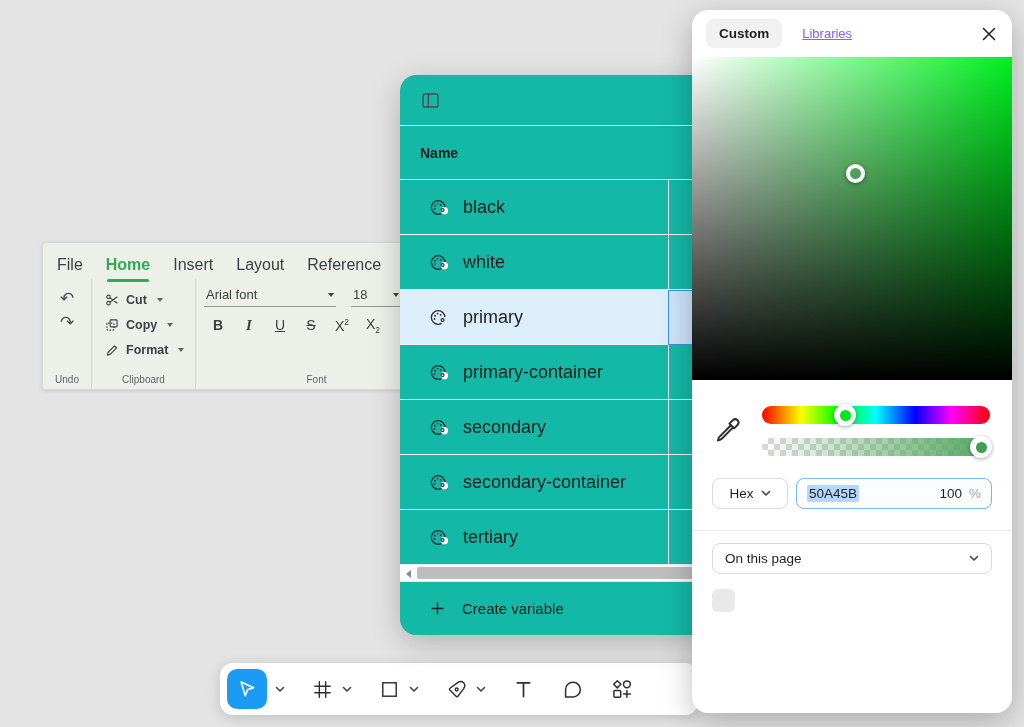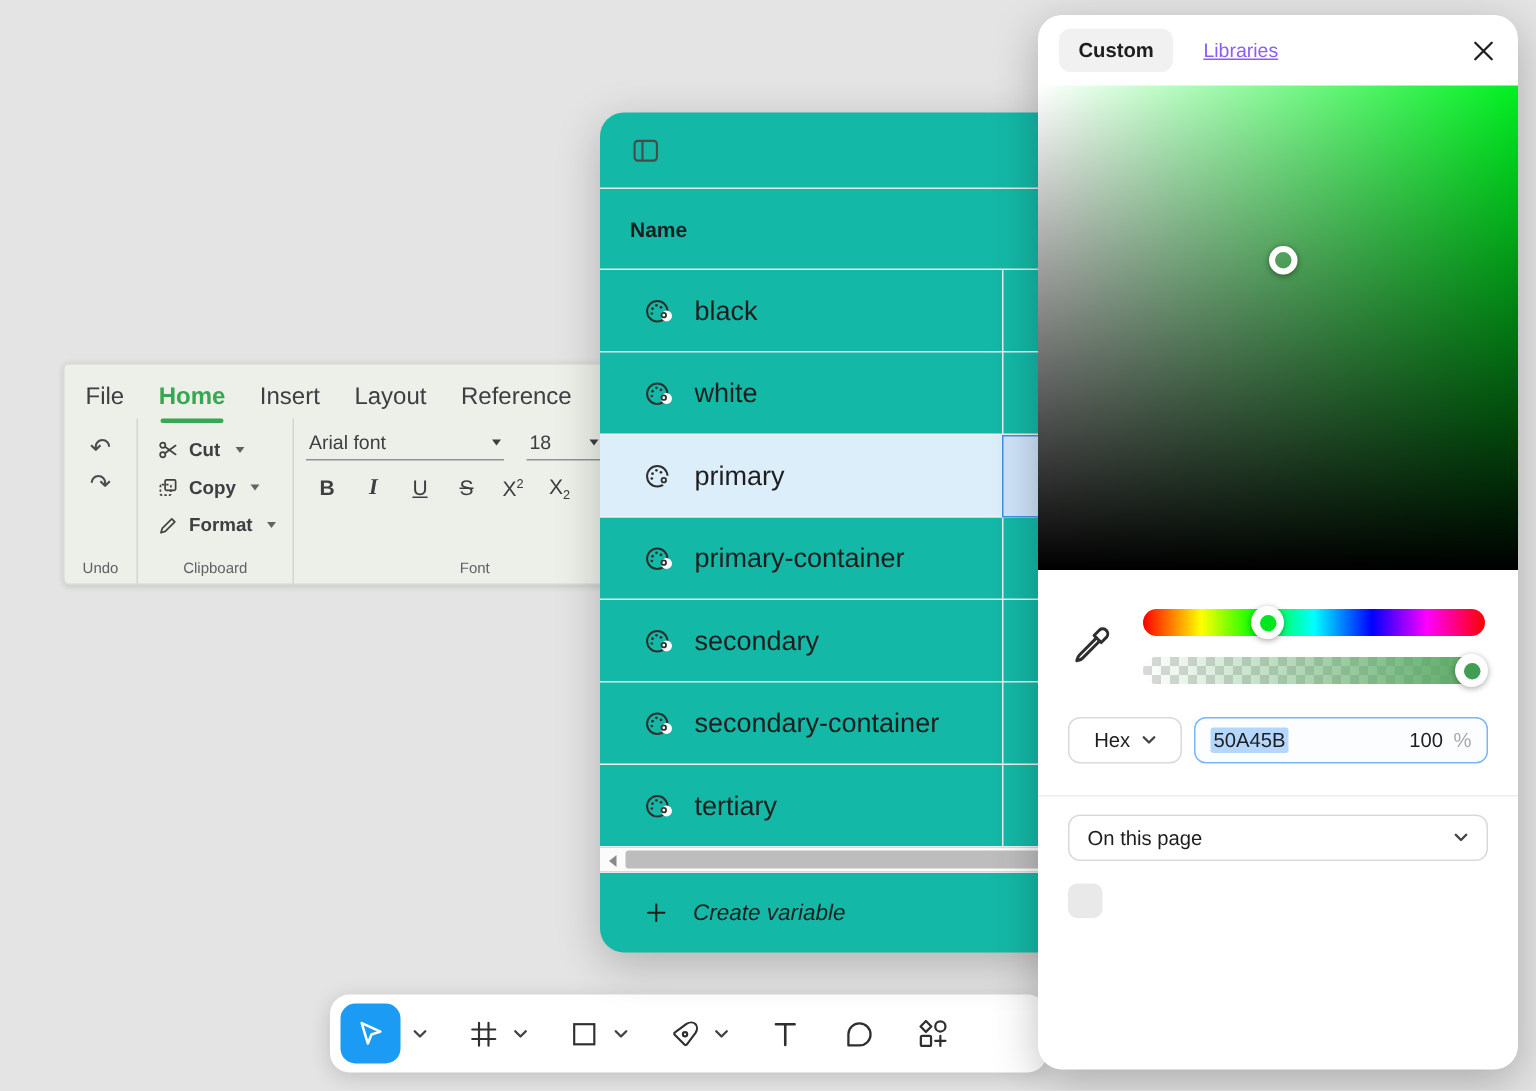--- a/index.html
+++ b/index.html
@@ -57,21 +57,21 @@
   .var-row.selected { background:#ddeefb; }
   .var-row.selected svg.palette { --notch:#ddeefb; }
   .var-label { font-size:18px; color:#1e1e1e; }
   .sel-cell { position:absolute; left:268px; top:110px; width:44px; height:55px;
               background:#cfe4fa; border:1.5px solid #4090e0; }
   .hscroll { position:relative; height:16px; background:#fbfbfb; }
   .hs-arrow { position:absolute; left:6px; top:4.5px; width:0; height:0;
               border-top:4px solid transparent; border-bottom:4px solid transparent;
               border-right:5px solid #8a8a8a; }
   .hs-thumb { position:absolute; left:17px; right:0; top:2px; height:12px; background:#bdbdbd; border-radius:2px; }
-  .create-row { height:53px; display:flex; align-items:center; padding-left:30px; gap:17px;font-style:italic; }
+  .create-row { height:53px; display:flex; align-items:center; padding-left:30px; gap:17px; }
   .create-row span { font-size:15px; color:#1e1e1e; }
 
   
   .picker { position:absolute; left:692px; top:10px; width:320px; height:703px; z-index:4;
             background:#fff; border-radius:16px; box-shadow:0 8px 30px rgba(0,0,0,.25); overflow:hidden; }
   .picker-header { height:47px; display:flex; align-items:center; padding:0 16px 0 14px; }
   .tab-pill { background:#f1f1f2; border-radius:8px; padding:7px 13px; font-size:13.5px;
               font-weight:700; color:#1e1e1e; }
   .tab-plain { margin-left:20px; font-size:13px; color:#8b5cf6;text-decoration:underline; }
   .close-x { margin-left:auto; }

